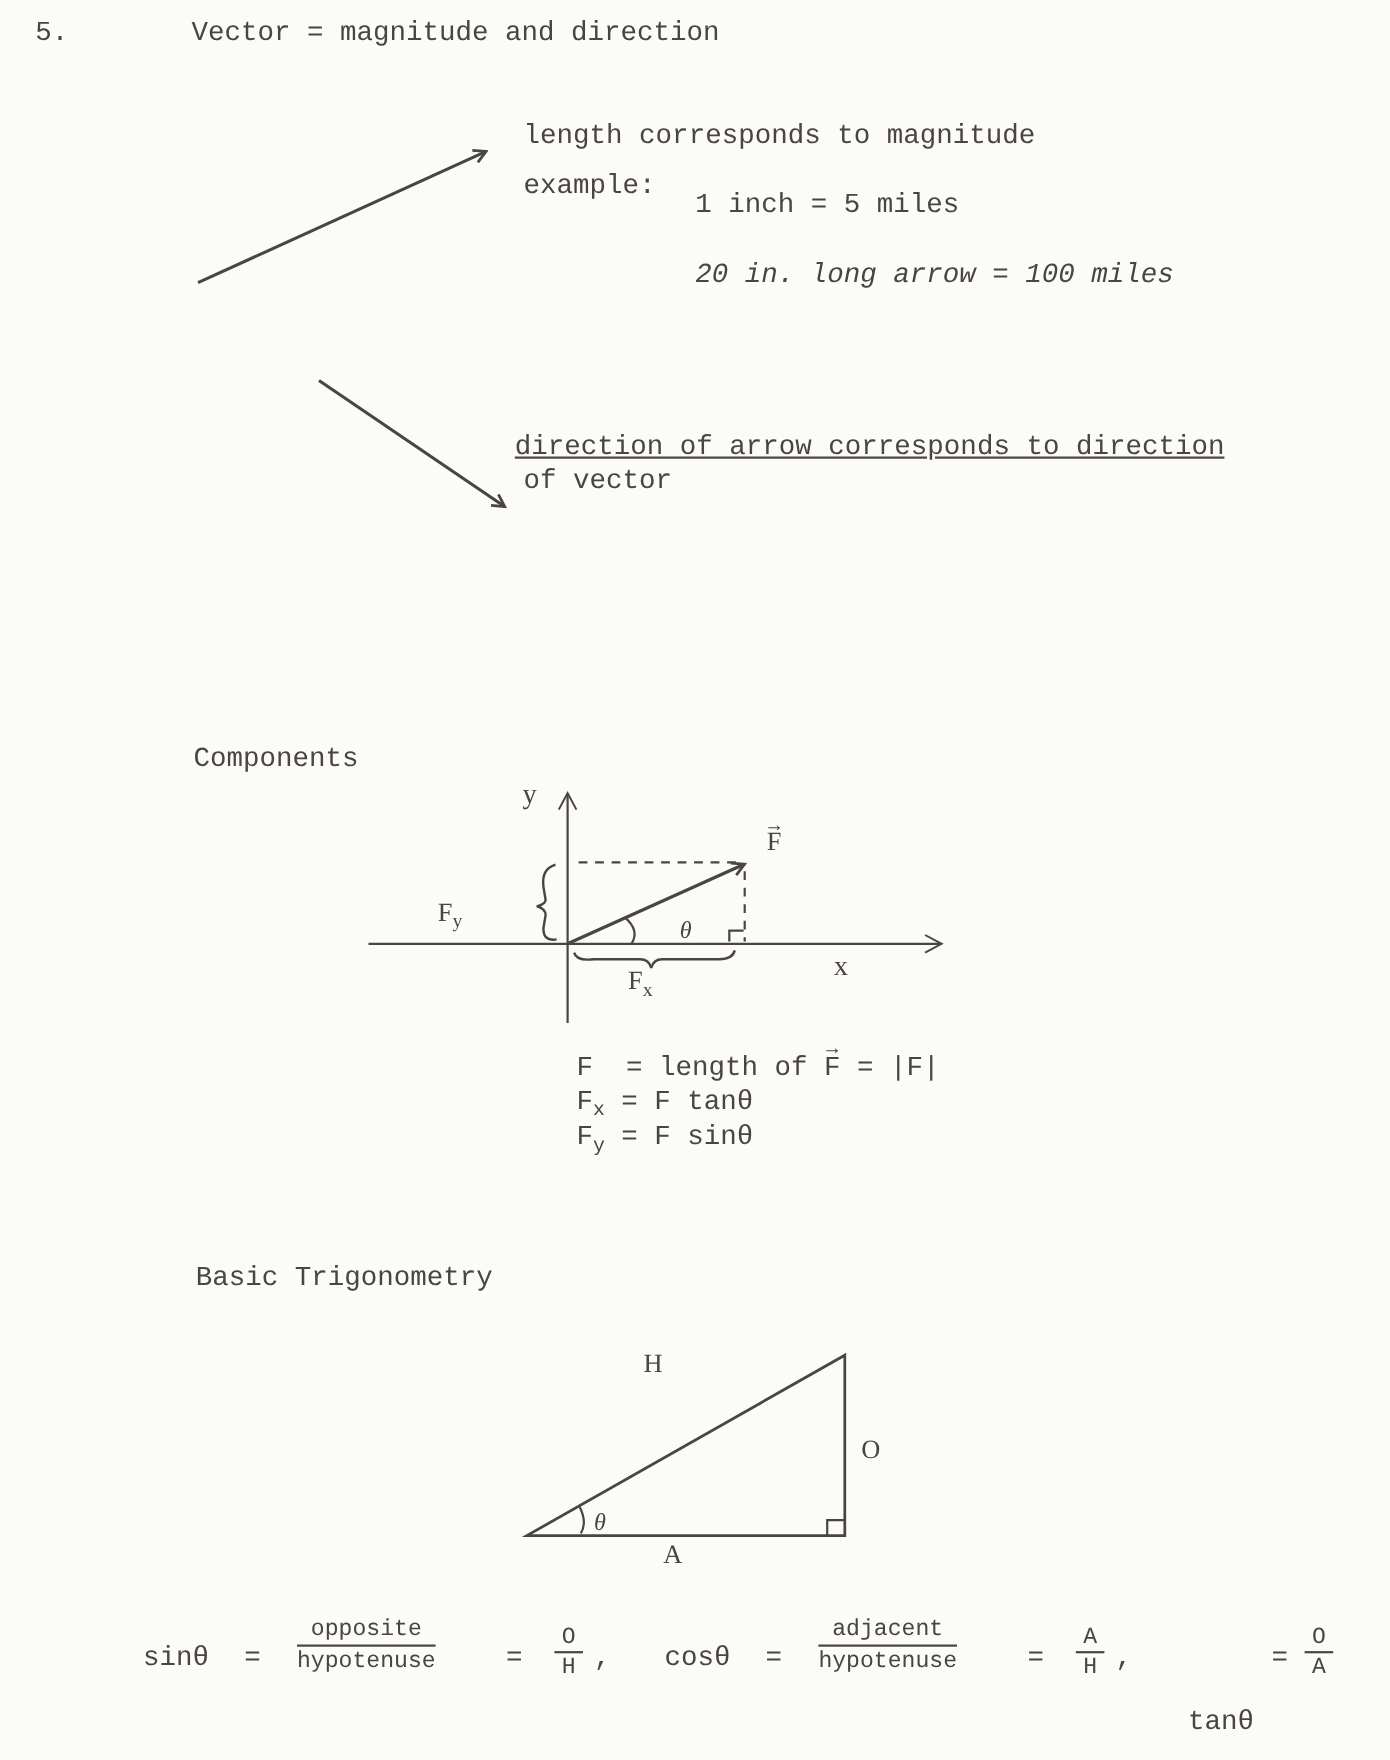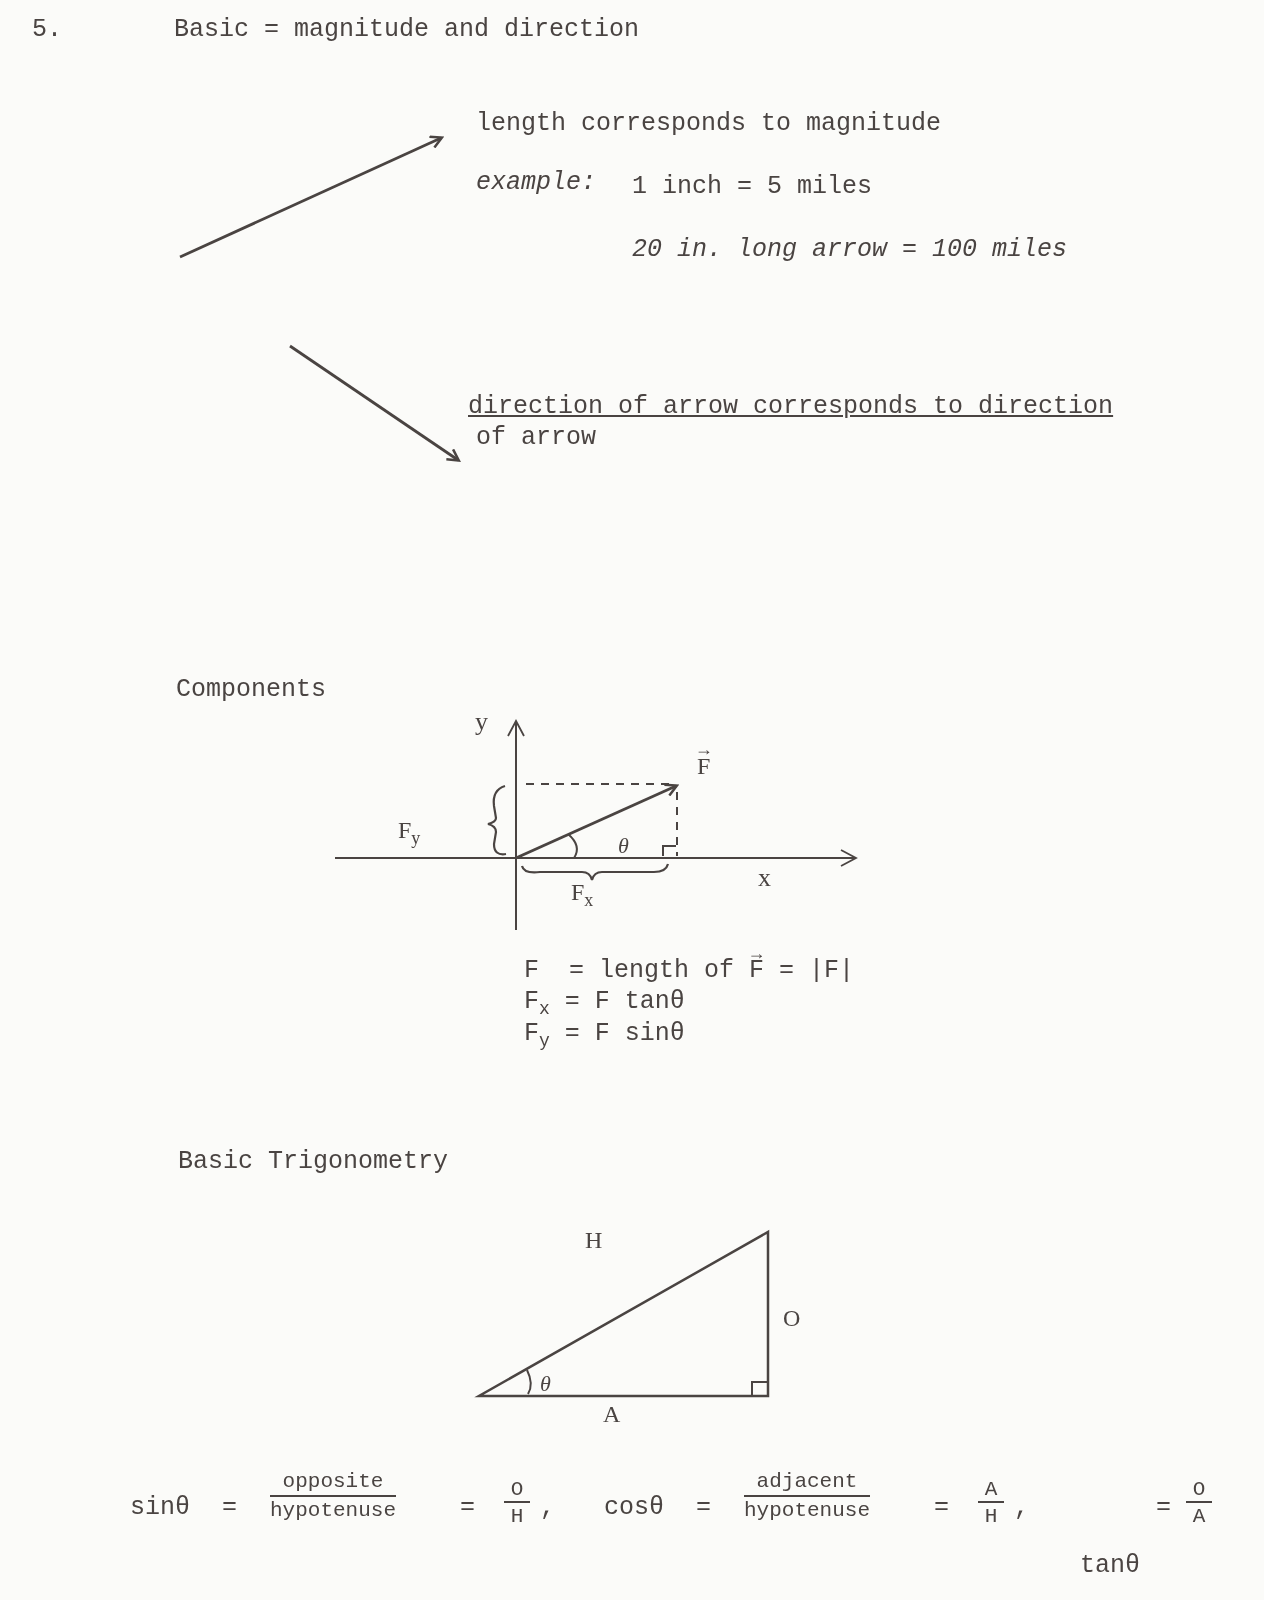--- a/index.html
+++ b/index.html
@@ -52,28 +52,28 @@
   </g>
 
   <g stroke="#4a4442" fill="none">
     <polygon points="479,1396 768,1396 768,1232" stroke-width="2.5"></polygon>
     <path d="M752,1396 L752,1382 L768,1382" stroke-width="2"></path>
     <path d="M527,1370 Q534,1384 528,1394" stroke-width="2"></path>
   </g>
 </svg>
 
 <div class="t" style="left:32px;top:16px;">5.</div>
-<div class="t" style="left:174px;top:16px;">Basic = magnitude and direction</div>
+<div class="t" style="left:174px;top:16px;">Vector = magnitude and direction</div>
 
 <div class="t" style="left:476px;top:110px;">length corresponds to magnitude</div>
-<div class="t" style="left:476px;top:169px;font-style:italic;">example:</div>
+<div class="t" style="left:476px;top:155px;">example:</div>
 <div class="t" style="left:632px;top:173px;">1 inch = 5 miles</div>
 <div class="t" style="left:632px;top:236px;font-style:italic;">20 in. long arrow = 100 miles</div>
 <div class="t" style="left:468px;top:393px;text-decoration:underline;">direction of arrow corresponds to direction</div>
-<div class="t" style="left:476px;top:424px;">of arrow</div>
+<div class="t" style="left:476px;top:424px;">of vector</div>
 
 <div class="t" style="left:176px;top:676px;">Components</div>
 <div class="t serif" style="left:475px;top:708px;font-size:26px;">y</div>
 <div class="t serif" style="left:758px;top:864px;font-size:26px;">x</div>
 <div class="t serif" style="left:697px;top:752px;font-size:24px;"><span class="vec">F</span></div>
 <div class="t serif it" style="left:618px;top:832px;font-size:22px;">θ</div>
 <div class="t serif" style="left:398px;top:816px;font-size:24px;"><span>F</span><sub>y</sub></div>
 <div class="t serif" style="left:571px;top:878px;font-size:24px;"><span>F</span><sub>x</sub></div>
 
 <div class="t" style="left:524px;top:957px;"><span>F</span>  <span>= length of </span><span class="vec">F</span><span> = |F|</span></div>

